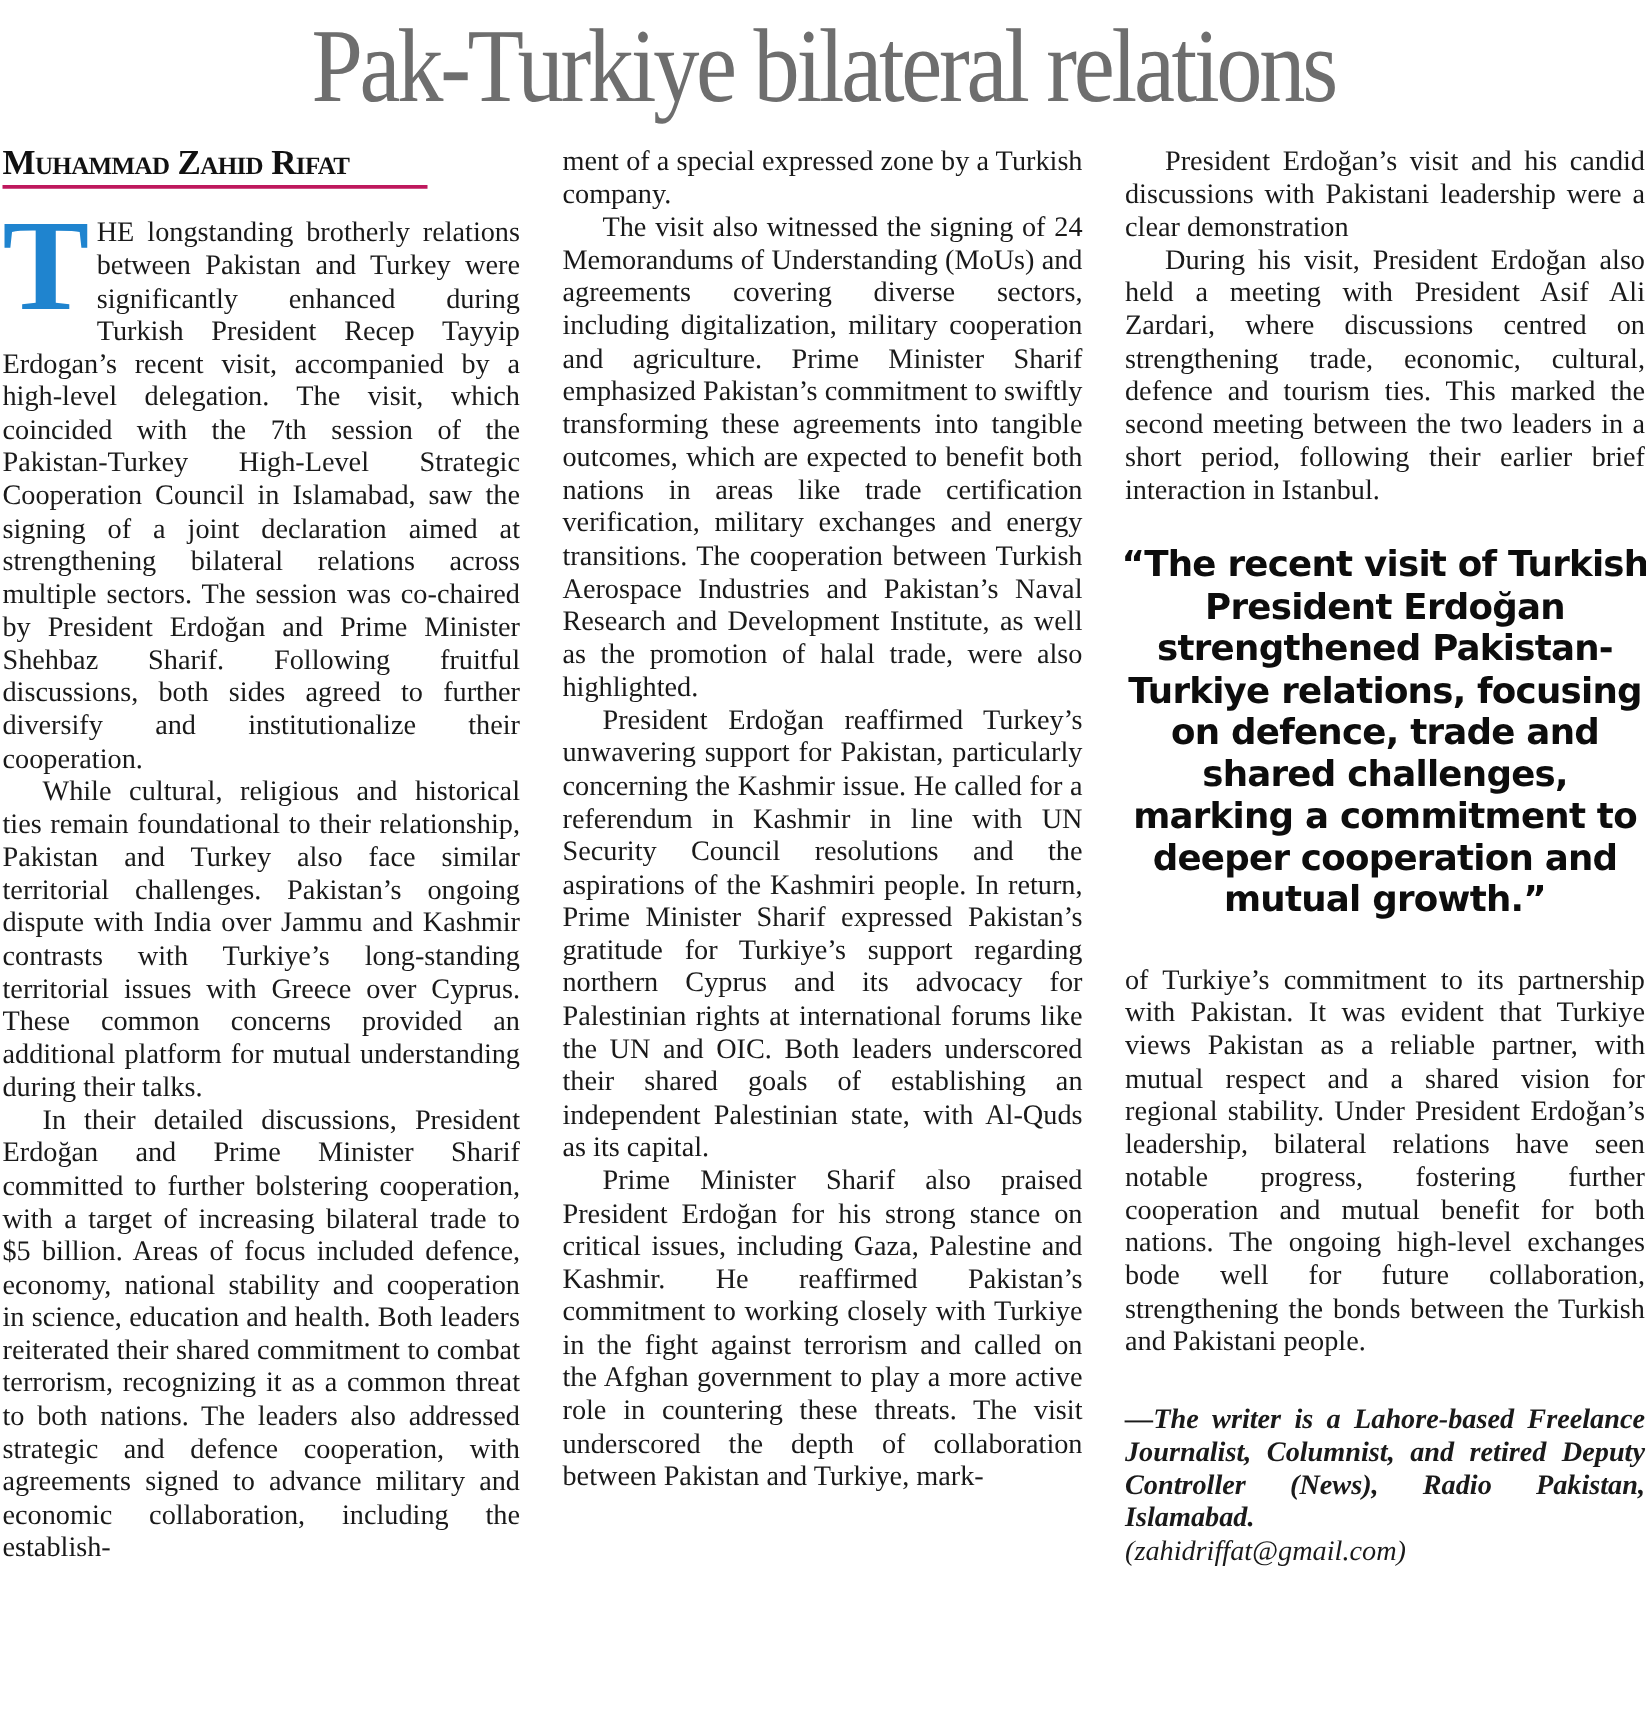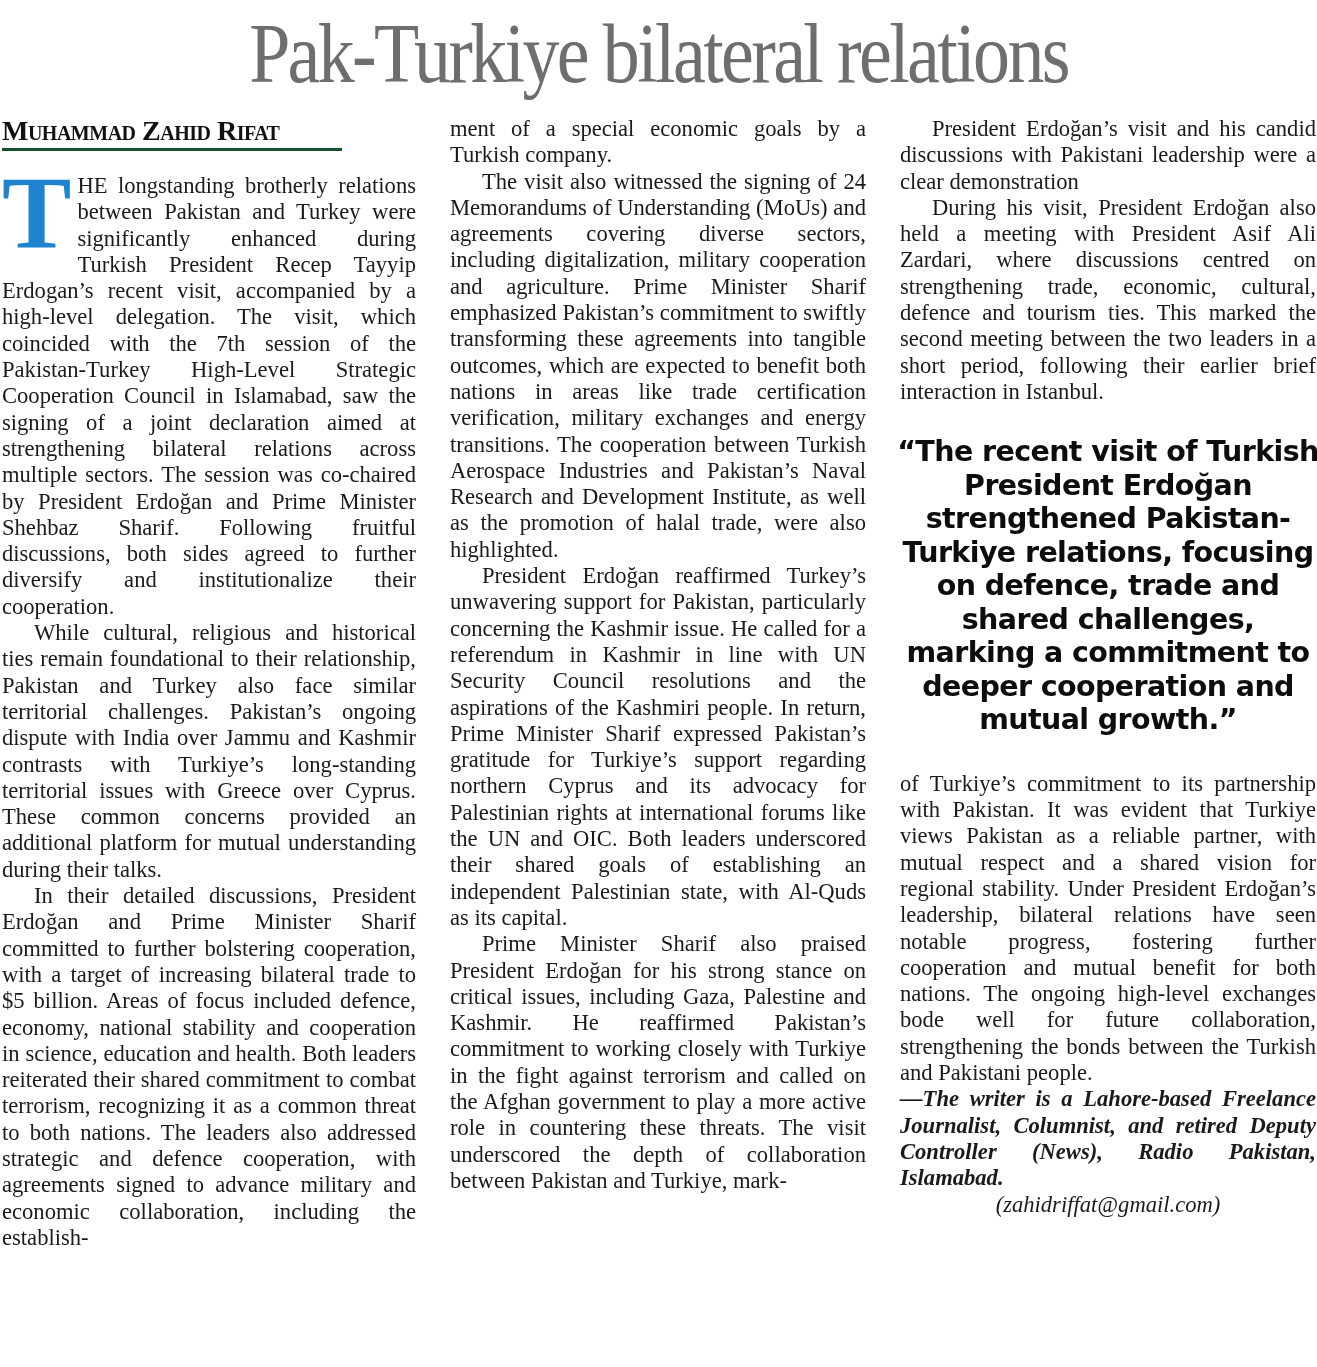--- a/index.html
+++ b/index.html
@@ -22,21 +22,21 @@
     }
     .col1 { left: 2px; width: 414px; }
     .col2 { left: 450px; width: 416px; }
     .col3 { left: 900px; width: 416px; }
 
     .byline {
       font-family: "Liberation Serif", "DejaVu Serif", serif;
       font-size: 28px; line-height: 30px; font-weight: bold; color: #111;
       font-variant: small-caps; letter-spacing: -0.5px;
       display: inline-block; padding-bottom: 2px;
-      border-bottom: 3px solid #14532d; margin-bottom: 22px; width: 340px;
+      border-bottom: 3px solid #be185d; margin-bottom: 22px; width: 340px;
       white-space: nowrap;
     }
 
     .para { text-indent: 32px; }
     .para.first { text-indent: 0; }
     .para.cont { text-indent: 0; }
 
     .dropcap {
       float: left; color: #1f84cf;
       font-family: "Liberation Serif", "DejaVu Serif", serif;
@@ -45,40 +45,40 @@
     }
 
     .pullquote {
       font-family: "DejaVu Sans", "Liberation Sans", sans-serif;
       font-weight: bold; font-size: 28.5px; line-height: 33.5px;
       text-align: center; color: #0d0d0d; letter-spacing: -0.6px;
       margin: 30px -4px 34px -4px;
     }
 
     .signoff {
-      font-style: italic; font-weight: bold; text-indent: 0;
+      font-style: italic; font-weight: bold; text-indent: 0; margin-top: 36px;
     }
-    .email { font-style: italic; text-indent: 0; text-align: center; }
+    .email { font-style: italic; text-indent: 0; text-align: left; }
   </style>
 </head>
 <body>
 
 <h1 class="headline">Pak-Turkiye bilateral relations</h1>
 
 <div class="column col1">
   <div class="byline">Muhammad Zahid Rifat</div>
   <p class="para first">
     <span class="dropcap">T</span><span>HE longstanding brotherly relations between Pakistan and Turkey were significantly enhanced during Turkish President Recep Tayyip Erdogan’s recent visit, accompanied by a high-level delegation. The visit, which coincided with the 7th session of the Pakistan-Turkey High-Level Strategic Cooperation Council in Islamabad, saw the signing of a joint declaration aimed at strengthening bilateral relations across multiple sectors. The session was co-chaired by President Erdoğan and Prime Minister Shehbaz Sharif. Following fruitful discussions, both sides agreed to further diversify and institutionalize their cooperation.</span>
   </p>
   <p class="para">While cultural, religious and historical ties remain foundational to their relationship, Pakistan and Turkey also face similar territorial challenges. Pakistan’s ongoing dispute with India over Jammu and Kashmir contrasts with Turkiye’s long-standing territorial issues with Greece over Cyprus. These common concerns provided an additional platform for mutual understanding during their talks.</p>
   <p class="para">In their detailed discussions, President Erdoğan and Prime Minister Sharif committed to further bolstering cooperation, with a target of increasing bilateral trade to $5 billion. Areas of focus included defence, economy, national stability and cooperation in science, education and health. Both leaders reiterated their shared commitment to combat terrorism, recognizing it as a common threat to both nations. The leaders also addressed strategic and defence cooperation, with agreements signed to advance military and economic collaboration, including the establish-</p>
 </div>
 
 <div class="column col2">
-  <p class="para cont">ment of a special economic goals by a Turkish company.</p>
+  <p class="para cont">ment of a special expressed zone by a Turkish company.</p>
   <p class="para">The visit also witnessed the signing of 24 Memorandums of Understanding (MoUs) and agreements covering diverse sectors, including digitalization, military cooperation and agriculture. Prime Minister Sharif emphasized Pakistan’s commitment to swiftly transforming these agreements into tangible outcomes, which are expected to benefit both nations in areas like trade certification verification, military exchanges and energy transitions. The cooperation between Turkish Aerospace Industries and Pakistan’s Naval Research and Development Institute, as well as the promotion of halal trade, were also highlighted.</p>
   <p class="para">President Erdoğan reaffirmed Turkey’s unwavering support for Pakistan, particularly concerning the Kashmir issue. He called for a referendum in Kashmir in line with UN Security Council resolutions and the aspirations of the Kashmiri people. In return, Prime Minister Sharif expressed Pakistan’s gratitude for Turkiye’s support regarding northern Cyprus and its advocacy for Palestinian rights at international forums like the UN and OIC. Both leaders underscored their shared goals of establishing an independent Palestinian state, with Al-Quds as its capital.</p>
   <p class="para">Prime Minister Sharif also praised President Erdoğan for his strong stance on critical issues, including Gaza, Palestine and Kashmir. He reaffirmed Pakistan’s commitment to working closely with Turkiye in the fight against terrorism and called on the Afghan government to play a more active role in countering these threats. The visit underscored the depth of collaboration between Pakistan and Turkiye, mark-</p>
 </div>
 
 <div class="column col3">
   <p class="para">President Erdoğan’s visit and his candid discussions with Pakistani leadership were a clear demonstration</p>
   <p class="para">During his visit, President Erdoğan also held a meeting with President Asif Ali Zardari, where discussions centred on strengthening trade, economic, cultural, defence and tourism ties. This marked the second meeting between the two leaders in a short period, following their earlier brief interaction in Istanbul.</p>
   <blockquote class="pullquote">“The recent visit of Turkish President Erdoğan strengthened Pakistan-Turkiye relations, focusing on defence, trade and shared challenges, marking a commitment to deeper cooperation and mutual growth.”</blockquote>
   <p class="para cont">of Turkiye’s commitment to its partnership with Pakistan. It was evident that Turkiye views Pakistan as a reliable partner, with mutual respect and a shared vision for regional stability. Under President Erdoğan’s leadership, bilateral relations have seen notable progress, fostering further cooperation and mutual benefit for both nations. The ongoing high-level exchanges bode well for future collaboration, strengthening the bonds between the Turkish and Pakistani people.</p>

